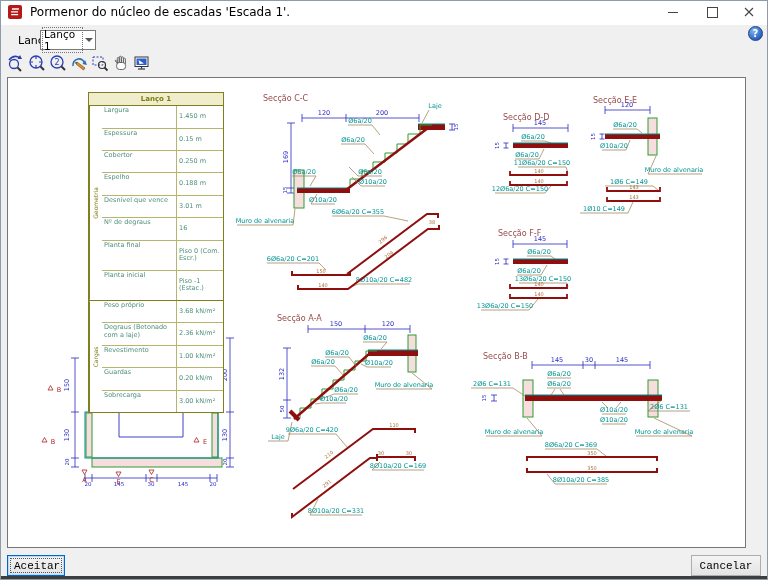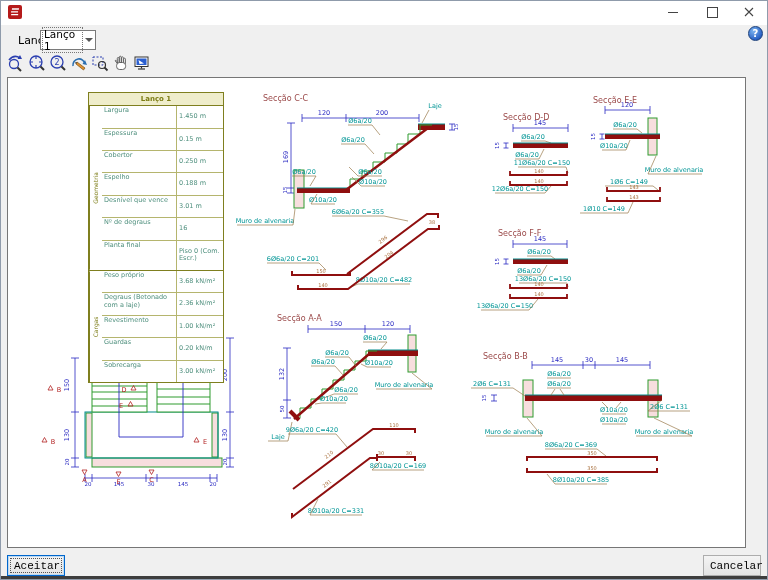--- a/index.html
+++ b/index.html
@@ -59,37 +59,38 @@
   .wall{fill:#f7dede;stroke:#2e9b2e;stroke-width:1}
   .sl{stroke:#008b8b;stroke-width:1}
   .slab{fill:#8f0f0f}
   .redln{stroke:#b22222;stroke-width:0.8;fill:none}
   .blu{stroke:#2a2ac2;stroke-width:0.9;fill:none}
   
   .btn{position:absolute;top:555px;height:21px;background:linear-gradient(#f4f4f4,#e3e3e3);
        border:1px solid #adadad;font-size:11px;font-family:Liberation Mono, monospace;color:#000}
   .btn-accept{left:7px;width:58px;border-color:#0066cc;box-shadow:inset 0 0 0 1px #bcd9f2;
               outline:1px dotted #555;outline-offset:-4px}
-  .btn-cancel{right:7px;width:58px}
+  .btn-cancel{right:7px;width:70px}
   .bottom-strip{position:absolute;left:0;right:0;bottom:0;height:4px;background:#3d3d3d}
 </style>
 </head>
 <body>
 
 <div class="frame"></div>
 
 <div class="titlebar">
   <svg class="appicon" viewBox="0 0 14 14">
     <rect x="0" y="0" width="14" height="14" rx="2" fill="#b51a1a"></rect>
     <g stroke="#fff" stroke-width="1.3" transform="skewX(-8)">
       <path d="M4.5 4h7"></path>
         <path d="M4 6.8h7"></path>
         <path d="M4.5 9.6h7"></path>
     </g>
   </svg>
+  <div class="title">Pormenor do núcleo de escadas 'Escada 1'.</div>
   <div class="wbtn" style="left:656px">
       <div class="glyph-min"></div>
     </div>
   <div class="wbtn" style="left:695px">
       <div class="glyph-max"></div>
     </div>
   <div class="wbtn" style="left:732px">
     <svg width="10" height="10" viewBox="0 0 10 10">
         <path d="M1 1 L9 9 M9 1 L1 9" stroke="#444" stroke-width="1.1"></path>
       </svg>
@@ -465,20 +466,24 @@
             <div class="lt-value">3.01 m</div>
           </div>
         <div class="lt-row">
             <div class="lt-label">Nº de degraus</div>
             <div class="lt-value">16</div>
           </div>
         <div class="lt-row">
             <div class="lt-label">Planta final</div>
             <div class="lt-value">Piso 0 (Com. Escr.)</div>
           </div>
+        <div class="lt-row">
+            <div class="lt-label">Planta inicial</div>
+            <div class="lt-value">Piso -1 (Estac.)</div>
+          </div>
       </div>
     </div>
     <div class="lt-group">
       <div class="lt-cat">Cargas</div>
       <div class="lt-rows">
         <div class="lt-row">
             <div class="lt-label">Peso próprio</div>
             <div class="lt-value">3.68 kN/m²</div>
           </div>
         <div class="lt-row">

